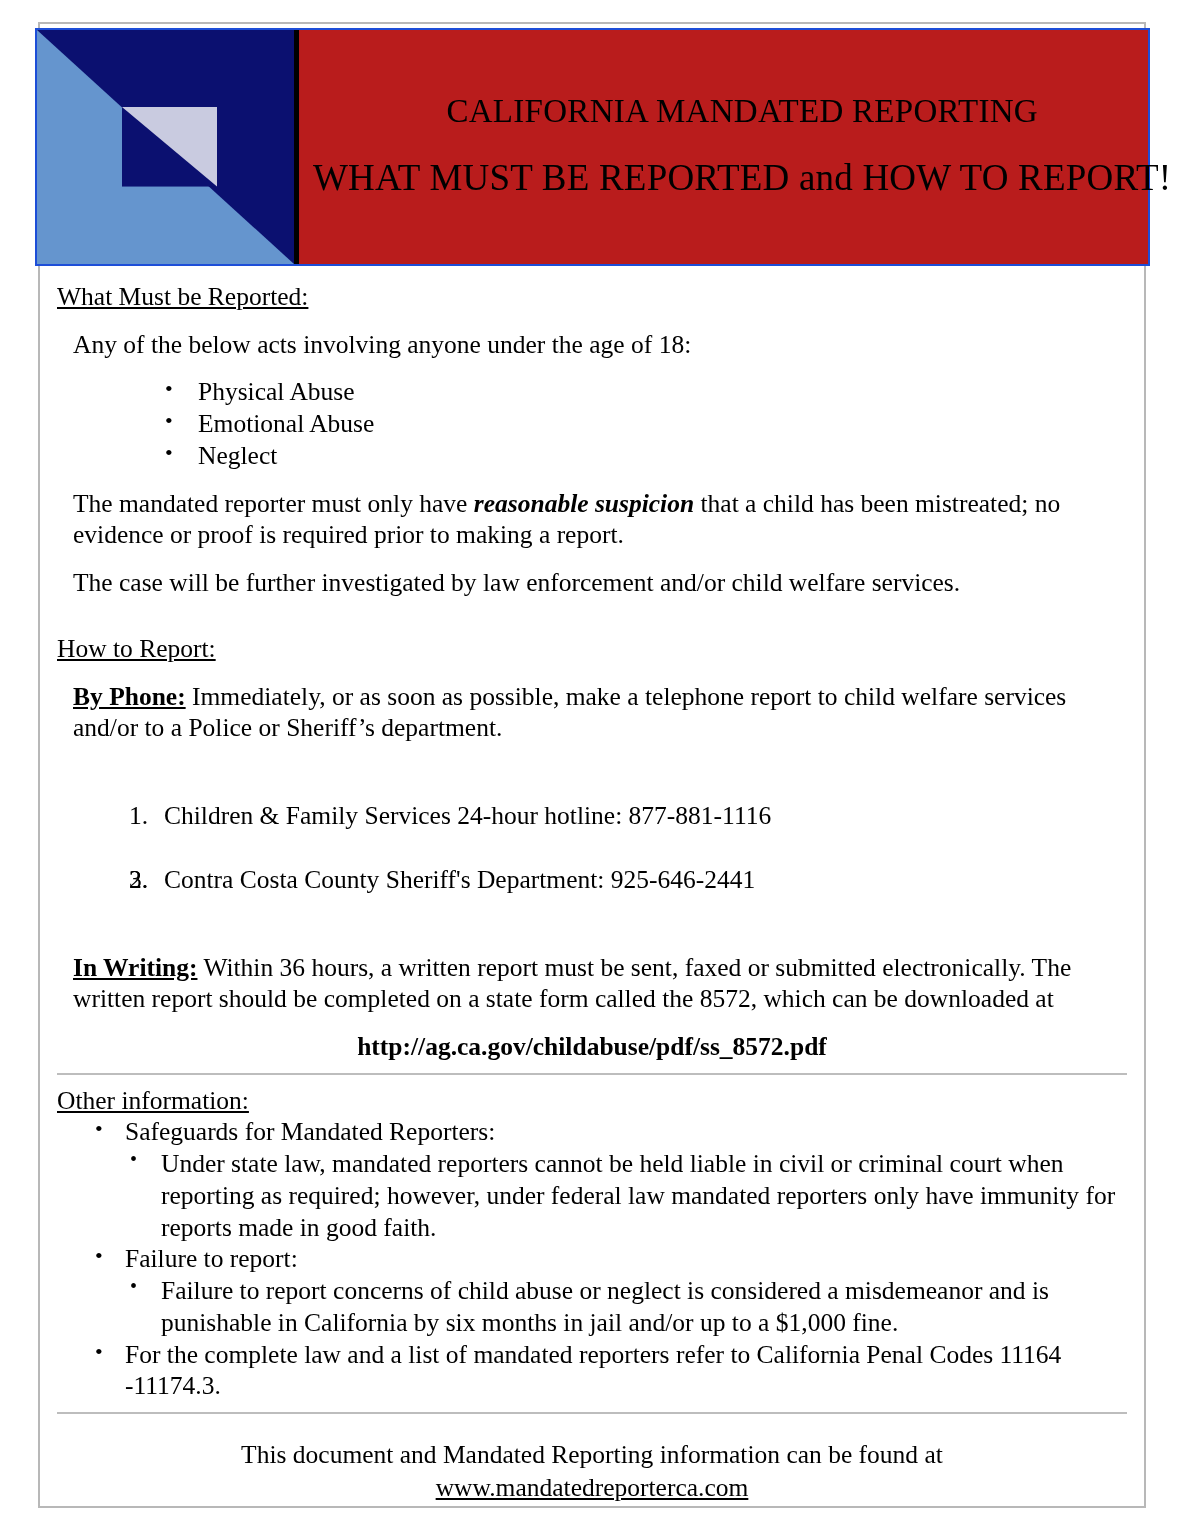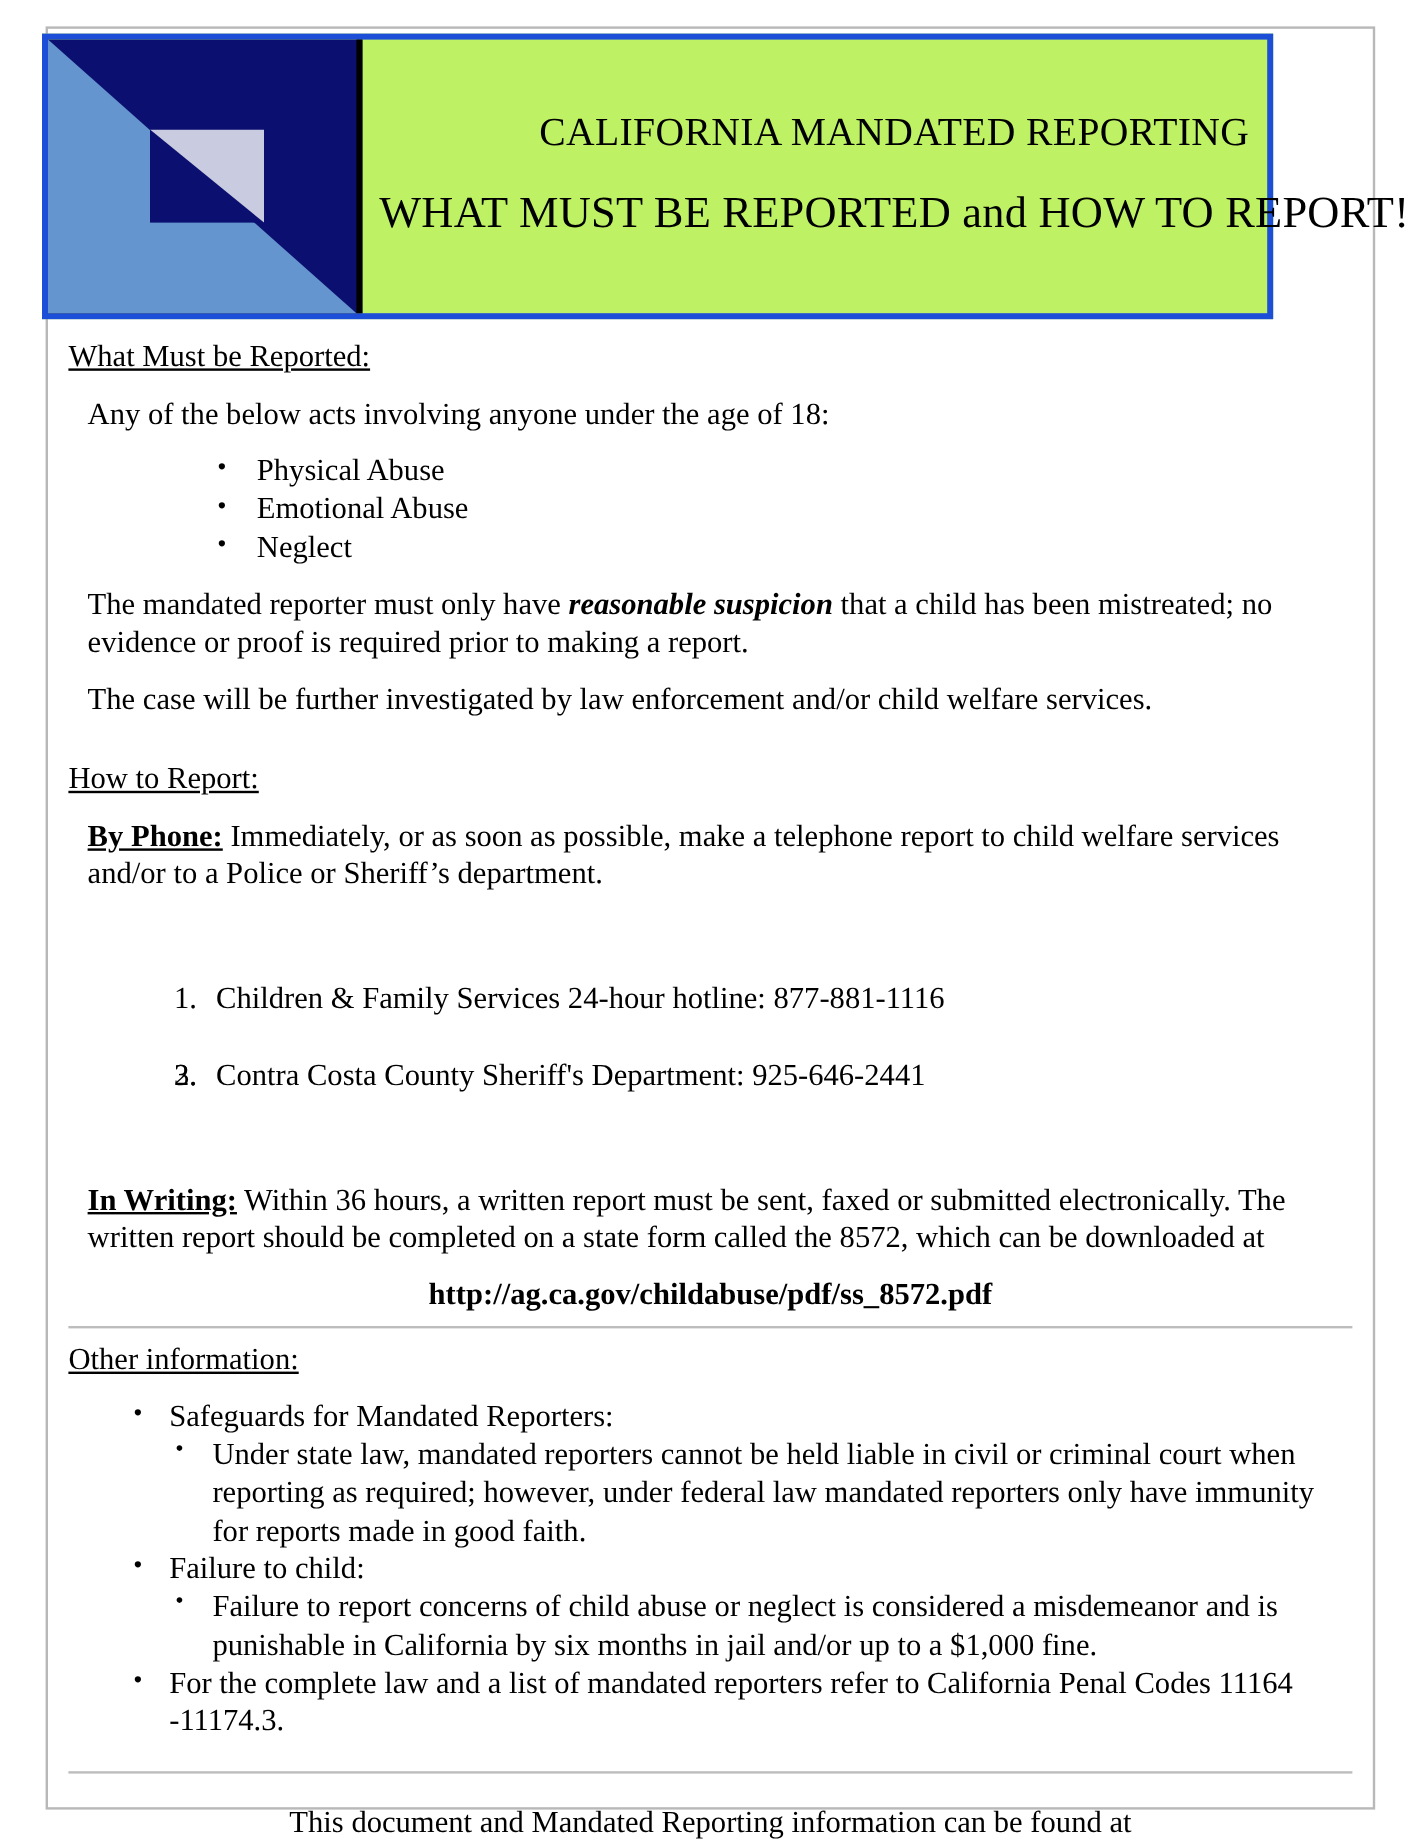--- a/index.html
+++ b/index.html
@@ -34,26 +34,26 @@
     border: 2px solid #b8b8b8;
     box-sizing: border-box;
     pointer-events: none;
   }
 
   
   .header {
     position: absolute;
     left: 35px;
     top: 28px;
-    width: 1026px;
+    width: 1115px;
     height: 238px;
-    border: 5px solid #1d4ed8;
+    border: 2px solid #1d4ed8;
     box-sizing: border-box;
     display: flex;
-    background: #bef264;
+    background: #b91c1c;
   }
 
   .logo {
     position: relative;
     width: 262px;
     height: 100%;
     border-right: 5px solid #000;
     box-sizing: border-box;
     background: var(--navy, #0b1070);
     overflow: hidden;
@@ -123,21 +123,21 @@
   .lead-in {
     font-weight: bold;
     text-decoration: underline;
     text-underline-offset: 2px;
   }
 
   .ital-bold { font-weight: bold; font-style: italic; }
 
   
   ul.lvl-a, ul.lvl-b, ul.lvl-c, ol.phones {
-    margin: 16px;
+    margin: 0;
     padding: 0;
     list-style: none;
   }
   ul.lvl-a > li {
     position: relative;
     padding-left: 141px;
     line-height: 1.245;
   }
   ul.lvl-a > li::before {
     content: "\2022";
@@ -301,21 +301,21 @@
       <li>
         <span>Safeguards for Mandated Reporters:</span>
         <ul class="lvl-c">
           <li>
             <span>Under state law, mandated reporters cannot be held liable in civil or criminal court when reporting as required; however, under federal law mandated reporters only have immunity for reports made in good faith.</span>
           </li>
         </ul>
       </li>
 
       <li>
-        <span>Failure to child:</span>
+        <span>Failure to report:</span>
         <ul class="lvl-c">
           <li>
             <span>Failure to report concerns of child abuse or neglect is considered a misdemeanor and is punishable in California by six months in jail and/or up to a $1,000 fine.</span>
           </li>
         </ul>
       </li>
 
       <li>
         <span>For the complete law and a list of mandated reporters refer to California Penal Codes 11164 -11174.3.</span>
       </li>

